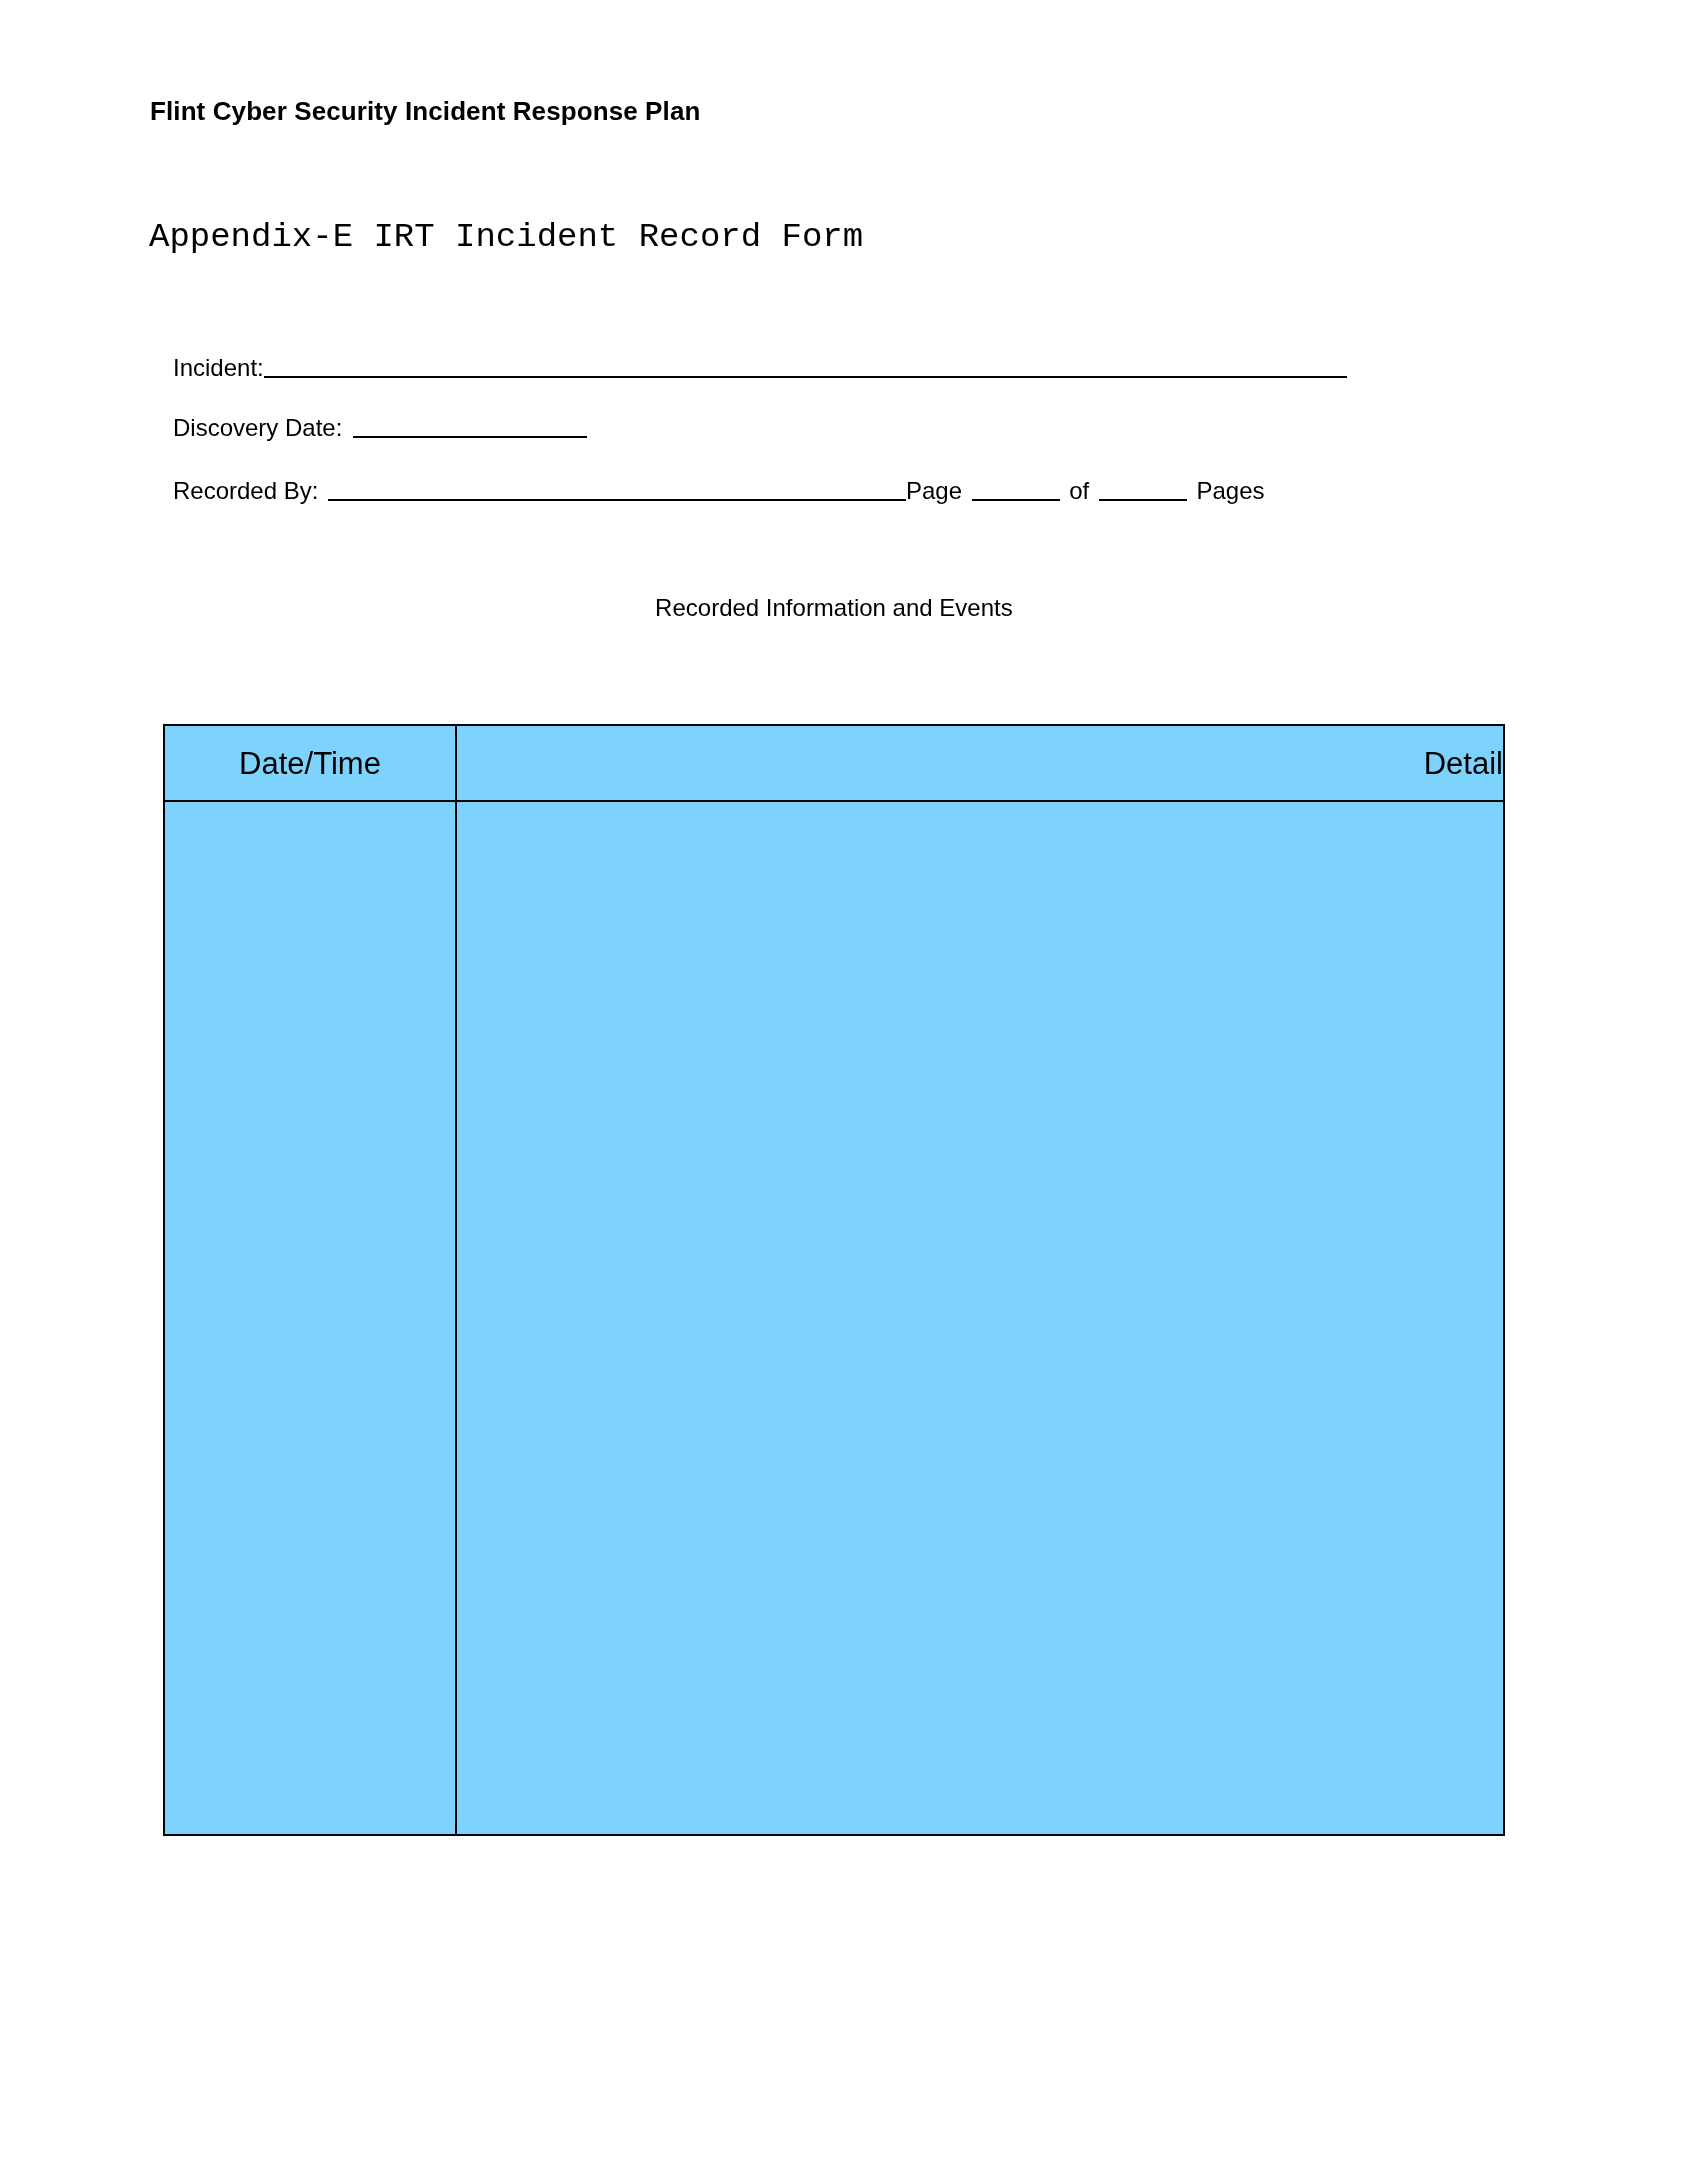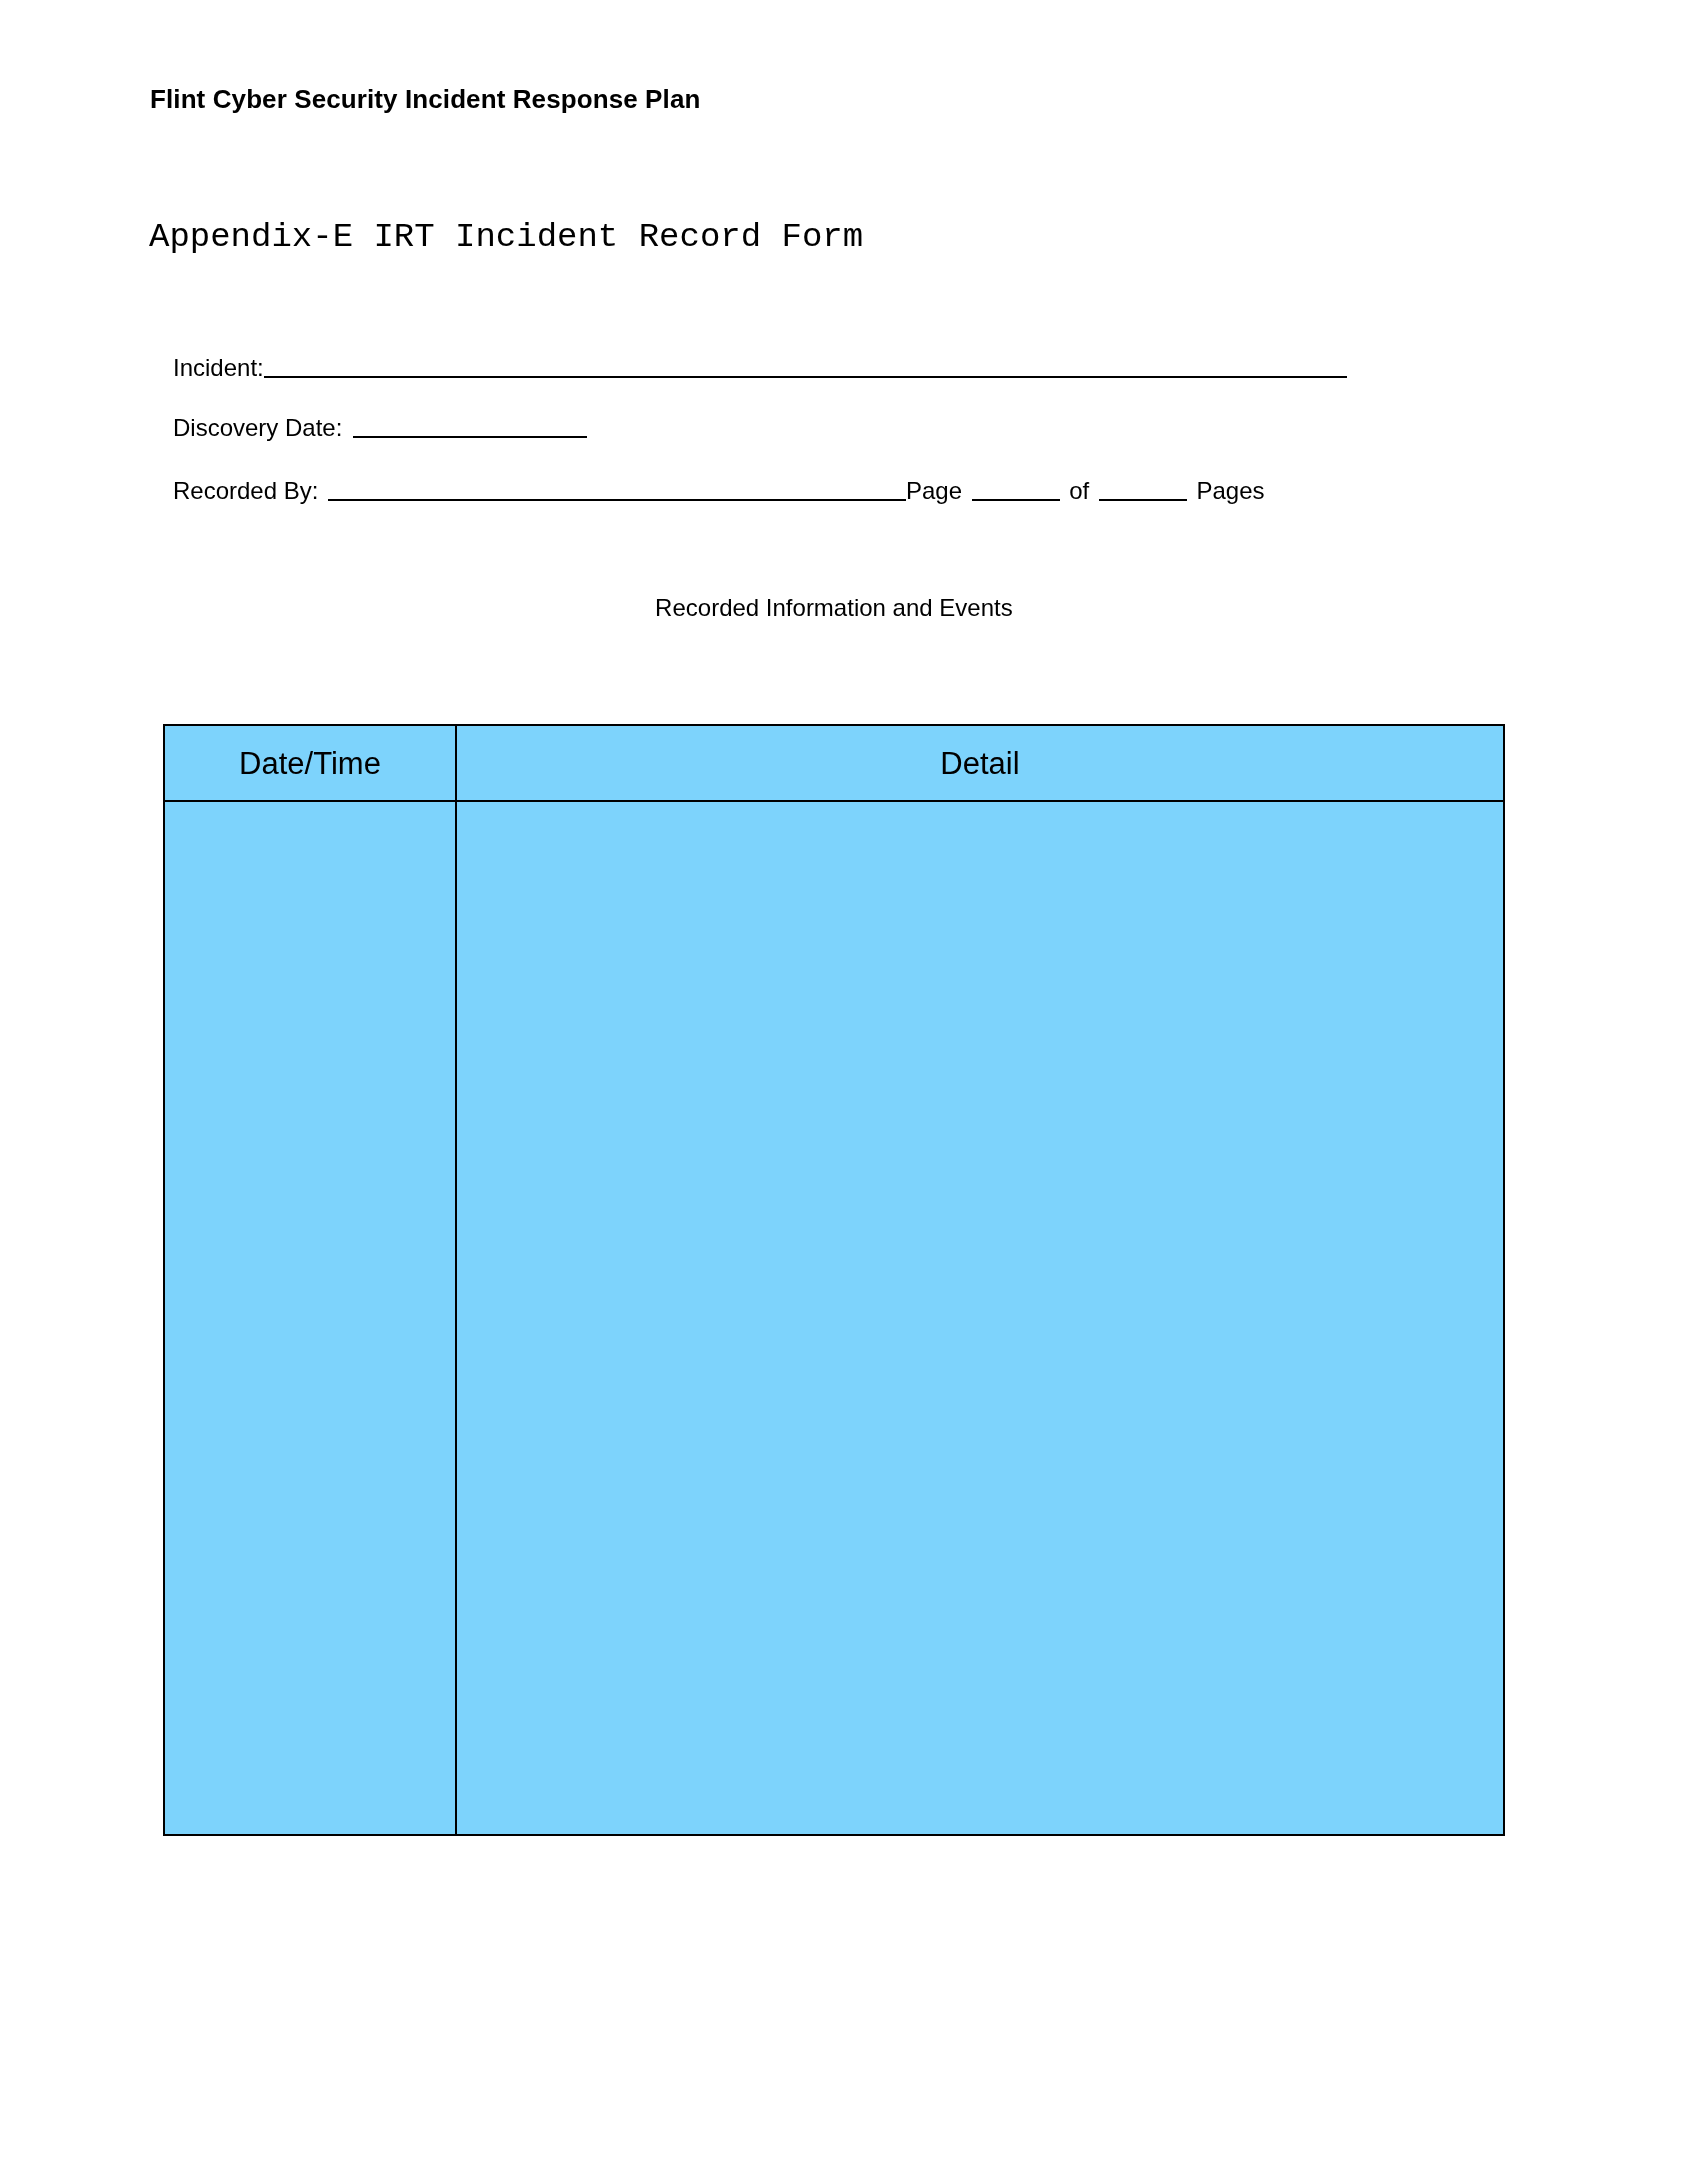--- a/index.html
+++ b/index.html
@@ -19,21 +19,21 @@
   .page {
     position: absolute;
     inset: 0;
     background: #ffffff;
   }
 
   
   .doc-header {
     position: absolute;
     left: 150px;
-    top: 84px;
+    top: 96px;
     font-size: 26px;
     font-weight: bold;
     letter-spacing: 0.1px;
     white-space: nowrap;
   }
 
   .doc-title {
     position: absolute;
     left: 149px;
     top: 218px;
@@ -121,21 +121,21 @@
     box-sizing: border-box;
     display: flex;
     align-items: center;
     justify-content: center;
   }
   .col-detail {
     flex: 1 1 auto;
     box-sizing: border-box;
     display: flex;
     align-items: center;
-    justify-content: center;
+    justify-content: flex-end;
     border-radius: 26px;
   }
   .th-text {
     font-size: 31px;
     line-height: 1;
   }
   .tbody .col-datetime,
   .tbody .col-detail {
     align-items: flex-start;
   }

